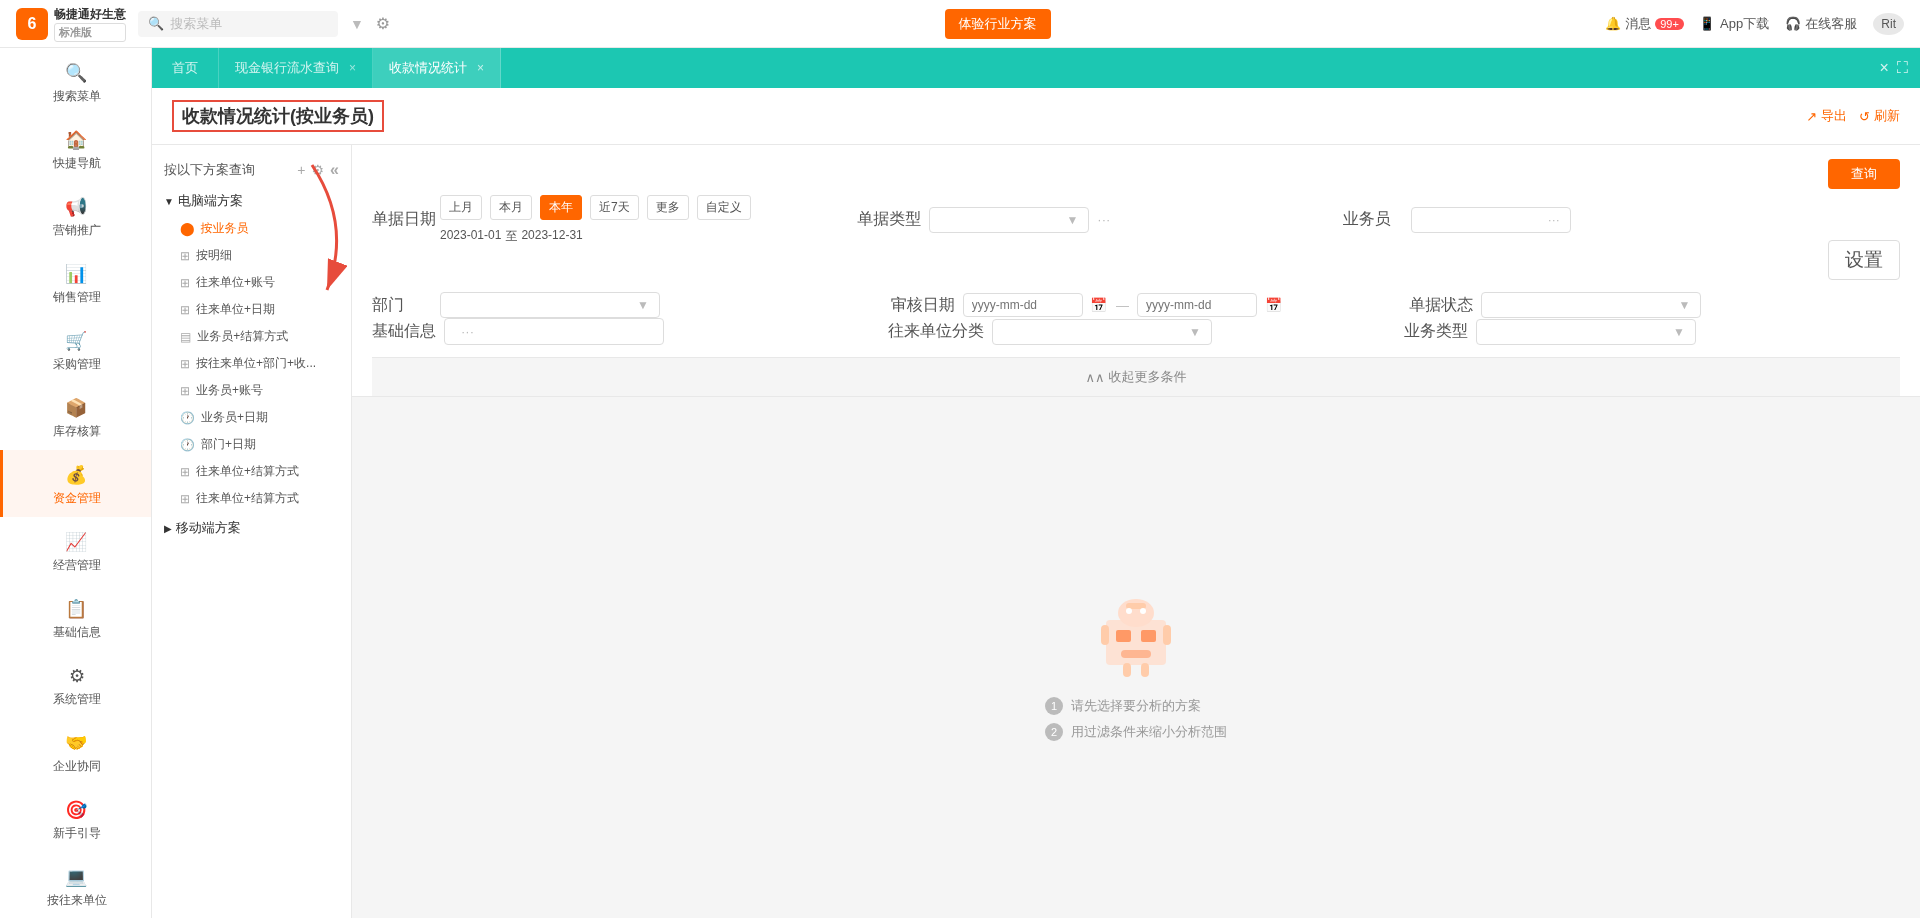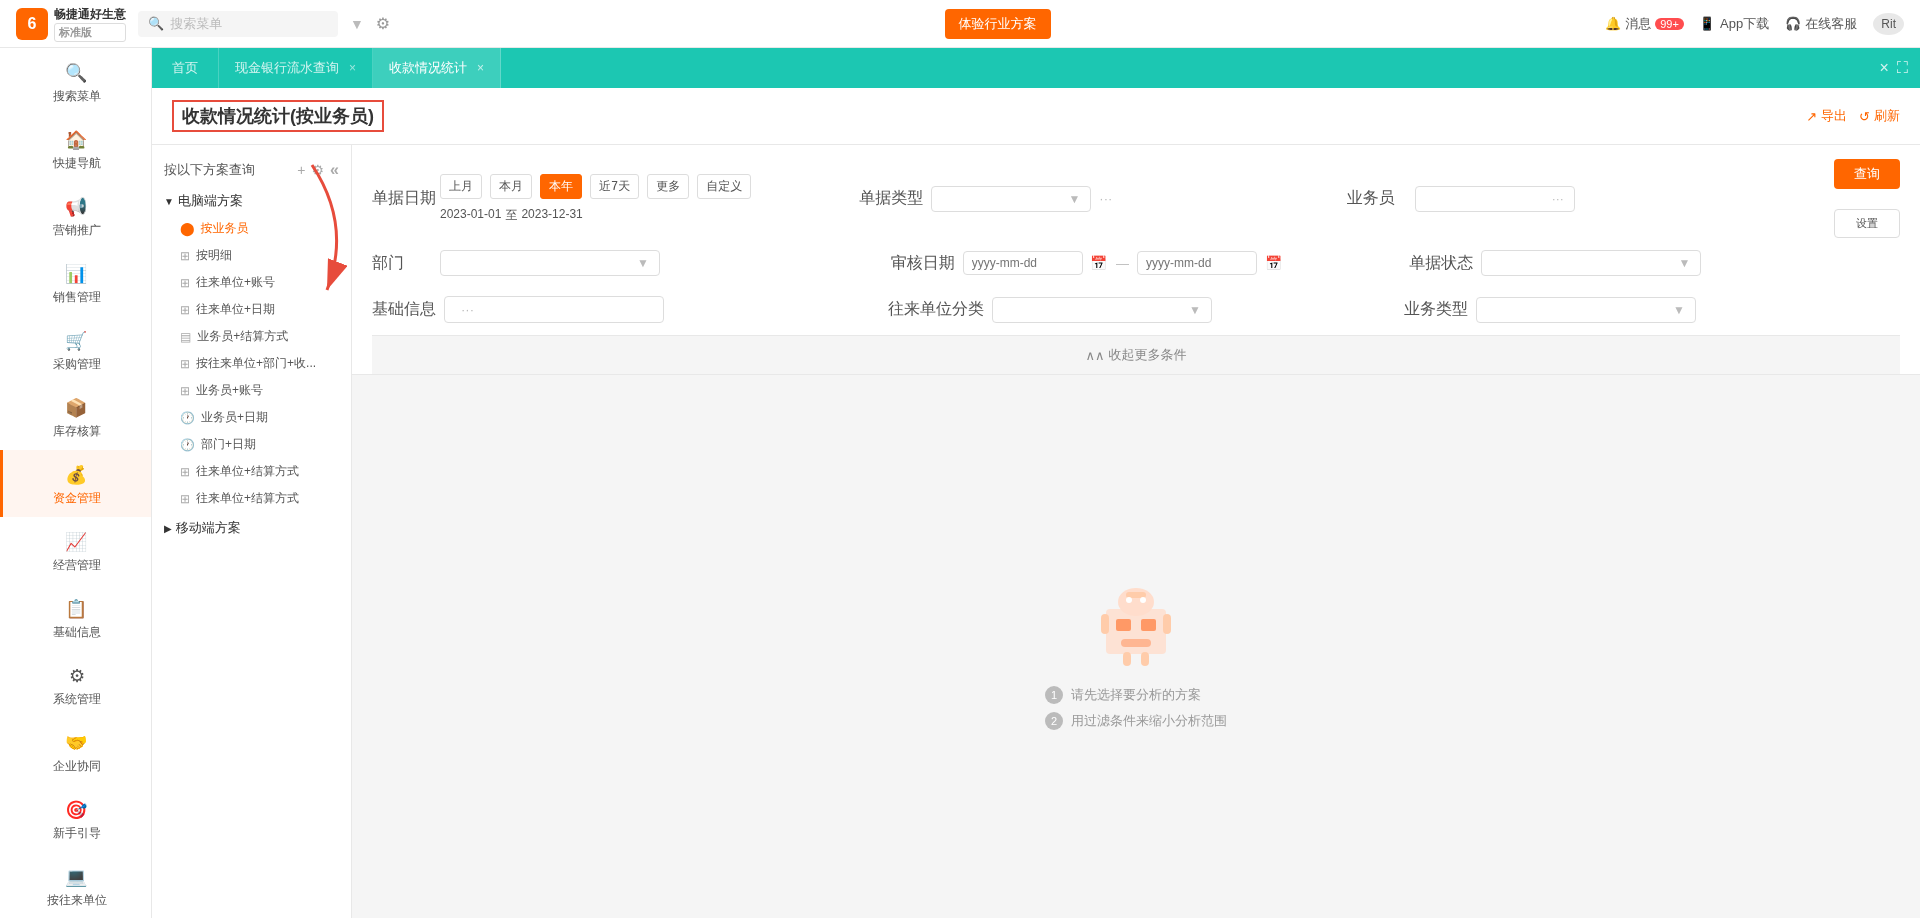--- a/index.html
+++ b/index.html
@@ -48,21 +48,21 @@
     .tab-bar-right-btn { font-size: 16px; cursor: pointer; opacity: 0.8; }
 
     
     .page-header { background: #fff; padding: 12px 20px; display: flex; align-items: center; justify-content: space-between; border-bottom: 1px solid #e8e8e8; }
     .page-title { font-size: 18px; font-weight: bold; color: #333; border: 2px solid #e74c3c; padding: 2px 8px; }
     .page-header-actions { display: flex; gap: 12px; align-items: center; }
     .action-btn { display: flex; align-items: center; gap: 4px; color: #ff6600; cursor: pointer; font-size: 13px; }
     .search-row { display: flex; align-items: center; gap: 20px; margin-bottom: 12px; flex-wrap: wrap; }
     .search-label { color: #555; font-size: 16px; white-space: nowrap; min-width: 60px; }
     .date-group { display: flex; align-items: center; gap: 8px; flex-wrap: wrap; }
-    .date-btn { padding: 3px 8px; border-radius: 3px; border: 1px solid #ddd; cursor: pointer; font-size: 12px; color: #555; background: #fff; font-family: Liberation Mono, monospace; }
+    .date-btn { padding: 3px 8px; border-radius: 3px; border: 1px solid #ddd; cursor: pointer; font-size: 12px; color: #555; background: #fff; }
     .date-btn.active { background: #ff6600; color: white; border-color: #ff6600; }
     .date-range { display: flex; align-items: flex-start; gap: 4px; font-size: 12px; color: #555; }
     .form-select { border: 1px solid #ddd; border-radius: 4px; padding: 5px 10px; font-size: 12px; color: #555; background: #fff; min-width: 140px; display: flex; align-items: center; justify-content: space-between; cursor: pointer; }
     .search-field { display: flex; align-items: center; gap: 8px; flex: 1; }
     .partner-field { display: flex; align-items: center; gap: 6px; border: 1px solid #ddd; border-radius: 4px; padding: 5px 10px; min-width: 280px; color: #555; cursor: pointer; }
     .partner-more { color: #bbb; cursor: pointer; }
     .scheme-panel { width: 200px; background: #fff; border-right: 1px solid #e8e8e8; padding: 10px 0; font-size: 13px; overflow-y: auto; flex-shrink: 0; }
     .scheme-header { display: flex; align-items: center; justify-content: space-between; padding: 6px 12px 8px; color: #555; font-size: 13px; }
     .scheme-header-actions { display: flex; gap: 6px; align-items: center; }
     .scheme-action-icon { color: #aaa; cursor: pointer; font-size: 14px; }
@@ -77,21 +77,21 @@
     .collapse-btn { display: inline-flex; align-items: center; gap: 4px; color: #888; font-size: 13px; cursor: pointer; }
 
     
     .empty-area { flex: 1; display: flex; flex-direction: column; align-items: center; justify-content: center; gap: 12px; }
     .empty-tips { display: flex; flex-direction: column; gap: 8px; }
     .empty-tip { display: flex; align-items: center; gap: 8px; color: #999; font-size: 13px; }
     .tip-num { width: 18px; height: 18px; border-radius: 50%; background: #bbb; color: white; font-size: 11px; display: flex; align-items: center; justify-content: center; flex-shrink: 0; }
 
     
     .query-btn { background: #ff6600; color: white; border: none; border-radius: 4px; padding: 6px 20px; font-size: 13px; cursor: pointer; }
-    .set-btn { background: #fff; color: #555; border: 1px solid #ddd; border-radius: 4px; padding: 6px 16px; font-size: 11px; cursor: pointer; }
+    .set-btn { background: #fff; color: #555; border: 1px solid #ddd; border-radius: 4px; padding: 6px 16px; font-size: 19px; cursor: pointer; margin-top: 31px; }
     .right-panel { flex: 1; display: flex; flex-direction: column; overflow: hidden; }
 
     .input-date { border: 1px solid #ddd; border-radius: 4px; padding: 4px 8px; font-size: 12px; color: #bbb; width: 120px; }
   </style>
 </head>
 <body>
 
 <div class="top-bar">
   <div class="top-bar-left">
     <div class="logo-area">
@@ -327,21 +327,21 @@
                 <span></span>
                 <span style="color:#bbb;">···</span>
               </div>
             </div>
             <div style="display:flex; flex-direction:column; gap:20px; margin-left:auto;">
               <button class="query-btn">查询</button>
               <button class="set-btn">设置</button>
             </div>
           </div>
 
-          <div class="search-row" style="margin-bottom:20px;gap:28px;">
+          <div class="search-row" style="margin-bottom:0;gap:28px;">
             <div class="search-field" style="min-width:320px;">
               <span class="search-label">部门</span>
               <div class="form-select" style="min-width:220px;">
                 <span></span>
                 <span style="color:#bbb;">▼</span>
               </div>
             </div>
             <div class="search-field" style="min-width:380px;">
               <span class="search-label">审核日期</span>
               <input class="input-date" placeholder="yyyy-mm-dd" style="">

